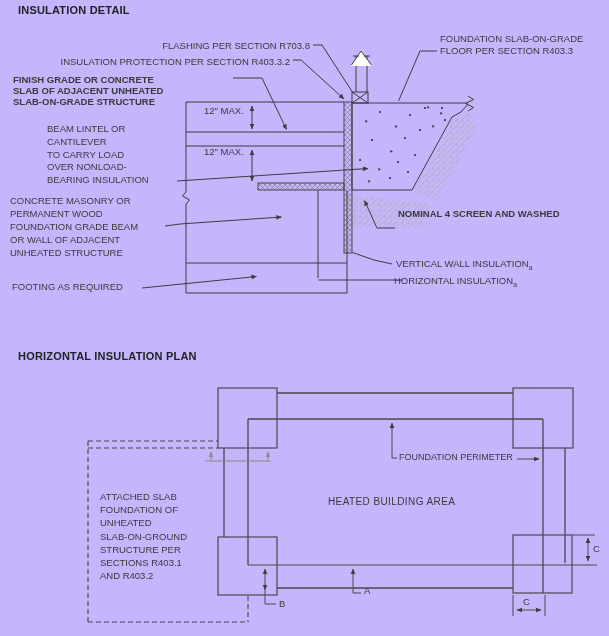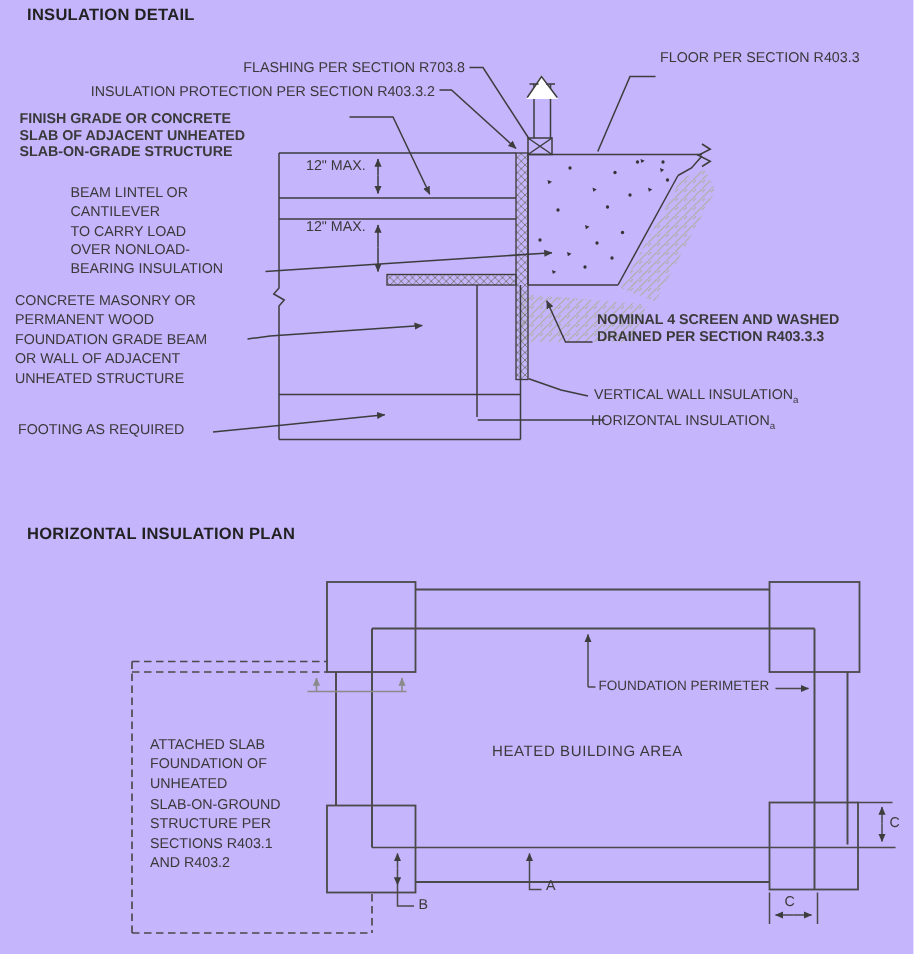--- a/index.html
+++ b/index.html
@@ -196,20 +196,21 @@
 <div class="lbl ra" style="right:299px;top:40px;">FLASHING PER SECTION R703.8</div>
 <div class="lbl ra" style="right:319px;top:56px;margin-left:17px;">INSULATION PROTECTION PER SECTION R403.3.2</div>
 
 <div class="lbl" style="left:13px;top:74px;font-weight:bold;">
   <span class="ln">FINISH GRADE OR CONCRETE</span>
   <span class="ln">SLAB OF ADJACENT UNHEATED</span>
   <span class="ln">SLAB-ON-GRADE STRUCTURE</span>
 </div>
 
 <div class="lbl" style="left:440px;top:33px;line-height:11.5px;">
+  <span class="ln">FOUNDATION SLAB-ON-GRADE</span>
   <span class="ln">FLOOR PER SECTION R403.3</span>
 </div>
 
 <div class="lbl" style="left:47px;top:123px;line-height:12.8px;">
   <span class="ln">BEAM LINTEL OR</span>
   <span class="ln">CANTILEVER</span>
   <span class="ln">TO CARRY LOAD</span>
   <span class="ln">OVER NONLOAD-</span>
   <span class="ln">BEARING INSULATION</span>
 </div>
@@ -219,21 +220,20 @@
   <span class="ln">PERMANENT WOOD</span>
   <span class="ln">FOUNDATION GRADE BEAM</span>
   <span class="ln">OR WALL OF ADJACENT</span>
   <span class="ln">UNHEATED STRUCTURE</span>
 </div>
 
 <div class="lbl" style="left:12px;top:281px;">FOOTING AS REQUIRED</div>
 
 <div class="lbl" style="left:398px;top:209px;line-height:10.8px;font-weight:bold;">
   <span class="ln">NOMINAL 4 SCREEN AND WASHED</span>
-  <span class="ln">DRAINED PER SECTION R403.3.3</span>
 </div>
 
 <div class="lbl" style="left:396px;top:258px;">
   <span>VERTICAL WALL INSULATION</span><sub class="fn">a</sub>
 </div>
 <div class="lbl" style="left:394px;top:275px;">
   <span>HORIZONTAL INSULATION</span><sub class="fn">a</sub>
 </div>
 
 <div class="lbl dim" style="left:204px;top:105px;">12" MAX.</div>

